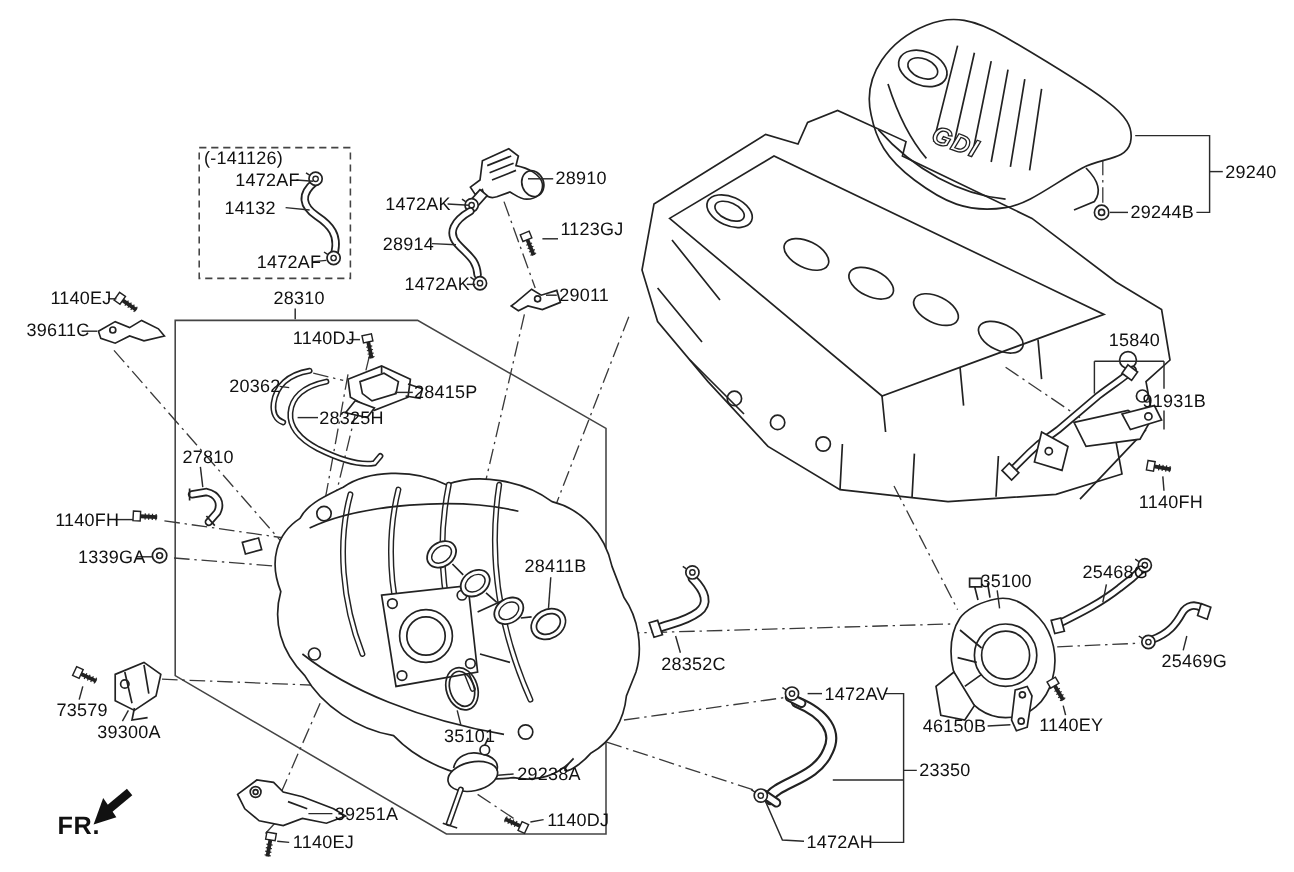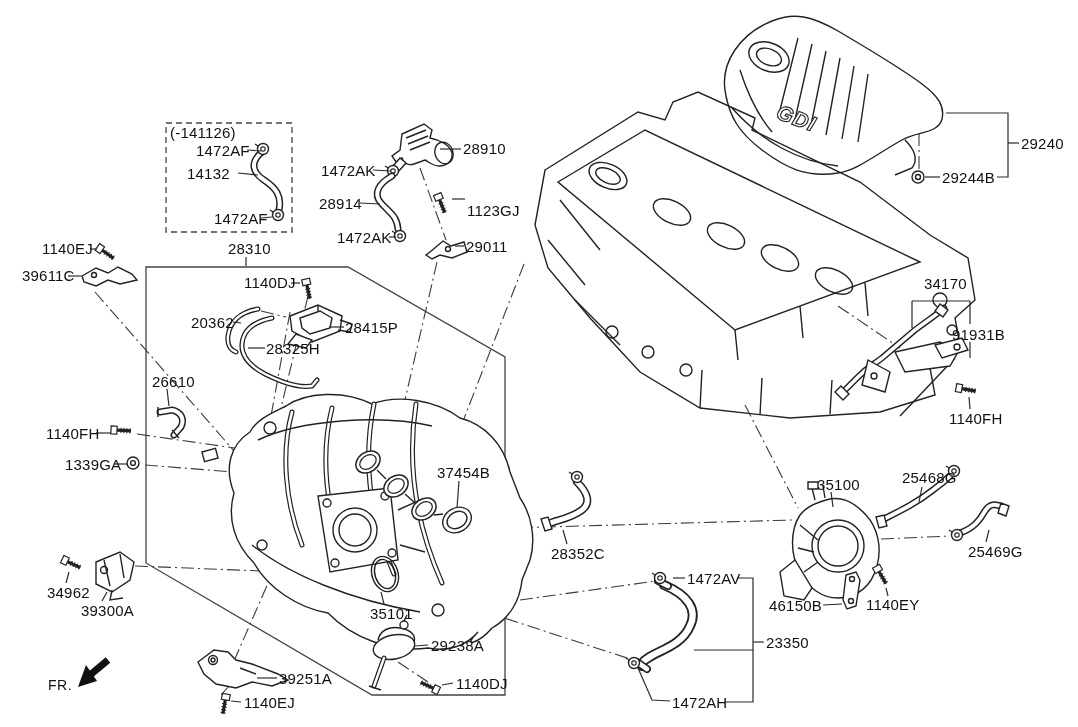--- a/index.html
+++ b/index.html
@@ -1,20 +1,20 @@
 <!DOCTYPE html>
 <html><head>
 <meta charset="utf-8">
 <style>
   html,body{margin:0;padding:0;background:#fff;}
   #stage{position:relative;width:1078px;height:727px;background:#ffffff;overflow:hidden;
          font-family:"Liberation Sans",sans-serif;}
   #linework{position:absolute;left:0;top:0;}
   .lbl{position:absolute;font-size:15px;color:#111;letter-spacing:.2px;white-space:nowrap;line-height:1;}
-  .lbl.fr{font-size:14px;font-weight:normal;letter-spacing:.5px;}
+  .lbl.fr{font-size:21px;font-weight:bold;letter-spacing:.5px;}
   svg *{vector-effect:non-scaling-stroke;}
   .ln{stroke:#2a2a2a;stroke-width:1.2;fill:none;}
   .phantom{stroke:#3a3a3a;stroke-width:1.1;fill:none;stroke-dasharray:13 4 2 4;}
   .part{stroke:#222;stroke-width:1.4;fill:#fff;}
   .partn{stroke:#222;stroke-width:1.4;fill:none;}
   .tubo{stroke:#222;fill:none;stroke-linecap:round;}
   .tubi{stroke:#fff;fill:none;stroke-linecap:round;}
   .boxline{stroke:#444;stroke-width:1.3;fill:none;}
 </style>
 </head>
@@ -358,44 +358,44 @@
 </svg>
 
 <div class="lbl" style="left:170px;top:125px">(-141126)</div>
 <div class="lbl" style="left:196px;top:143px">1472AF</div>
 <div class="lbl" style="left:187px;top:166px">14132</div>
 <div class="lbl" style="left:214px;top:211px">1472AF</div>
 <div class="lbl" style="left:228px;top:241px">28310</div>
 <div class="lbl" style="left:321px;top:163px">1472AK</div>
 <div class="lbl" style="left:463px;top:141px">28910</div>
 <div class="lbl" style="left:319px;top:196px">28914</div>
-<div class="lbl" style="left:467px;top:203px">1123GJ</div>
+<div class="lbl" style="left:467px;top:184px">1123GJ</div>
 <div class="lbl" style="left:337px;top:230px">1472AK</div>
 <div class="lbl" style="left:466px;top:239px">29011</div>
 <div class="lbl" style="left:42px;top:241px">1140EJ</div>
 <div class="lbl" style="left:22px;top:268px">39611C</div>
 <div class="lbl" style="left:244px;top:275px">1140DJ</div>
 <div class="lbl" style="left:191px;top:315px">20362</div>
 <div class="lbl" style="left:345px;top:320px">28415P</div>
 <div class="lbl" style="left:266px;top:341px">28325H</div>
-<div class="lbl" style="left:152px;top:374px">26610</div>
+<div class="lbl" style="left:152px;top:374px">27810</div>
 <div class="lbl" style="left:46px;top:426px">1140FH</div>
 <div class="lbl" style="left:65px;top:457px">1339GA</div>
-<div class="lbl" style="left:437px;top:465px">37454B</div>
+<div class="lbl" style="left:437px;top:465px">28411B</div>
 <div class="lbl" style="left:551px;top:546px">28352C</div>
-<div class="lbl" style="left:47px;top:585px">34962</div>
+<div class="lbl" style="left:47px;top:585px">73579</div>
 <div class="lbl" style="left:81px;top:603px">39300A</div>
 <div class="lbl" style="left:279px;top:671px">39251A</div>
 <div class="lbl" style="left:244px;top:695px">1140EJ</div>
 <div class="lbl" style="left:370px;top:606px">35101</div>
 <div class="lbl" style="left:431px;top:638px">29238A</div>
 <div class="lbl" style="left:456px;top:676px">1140DJ</div>
 <div class="lbl" style="left:1021px;top:136px">29240</div>
 <div class="lbl" style="left:942px;top:170px">29244B</div>
-<div class="lbl" style="left:924px;top:276px">34170</div>
+<div class="lbl" style="left:924px;top:276px">15840</div>
 <div class="lbl" style="left:952px;top:327px">91931B</div>
 <div class="lbl" style="left:949px;top:411px">1140FH</div>
 <div class="lbl" style="left:817px;top:477px">35100</div>
 <div class="lbl" style="left:902px;top:470px">25468G</div>
 <div class="lbl" style="left:968px;top:544px">25469G</div>
 <div class="lbl" style="left:769px;top:598px">46150B</div>
 <div class="lbl" style="left:866px;top:597px">1140EY</div>
 <div class="lbl" style="left:687px;top:571px">1472AV</div>
 <div class="lbl" style="left:766px;top:635px">23350</div>
 <div class="lbl" style="left:672px;top:695px">1472AH</div>

